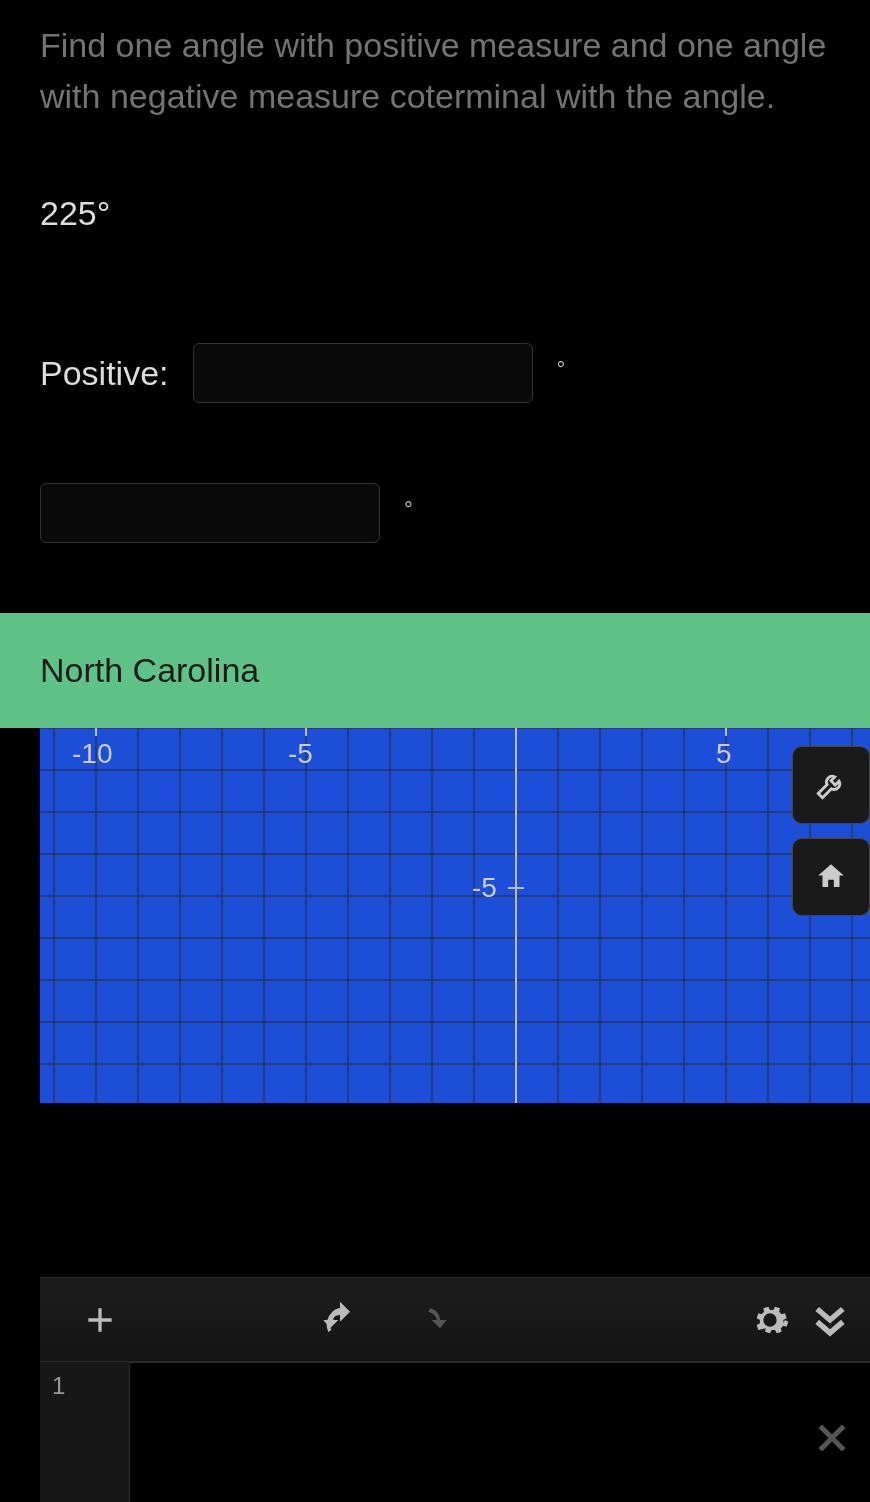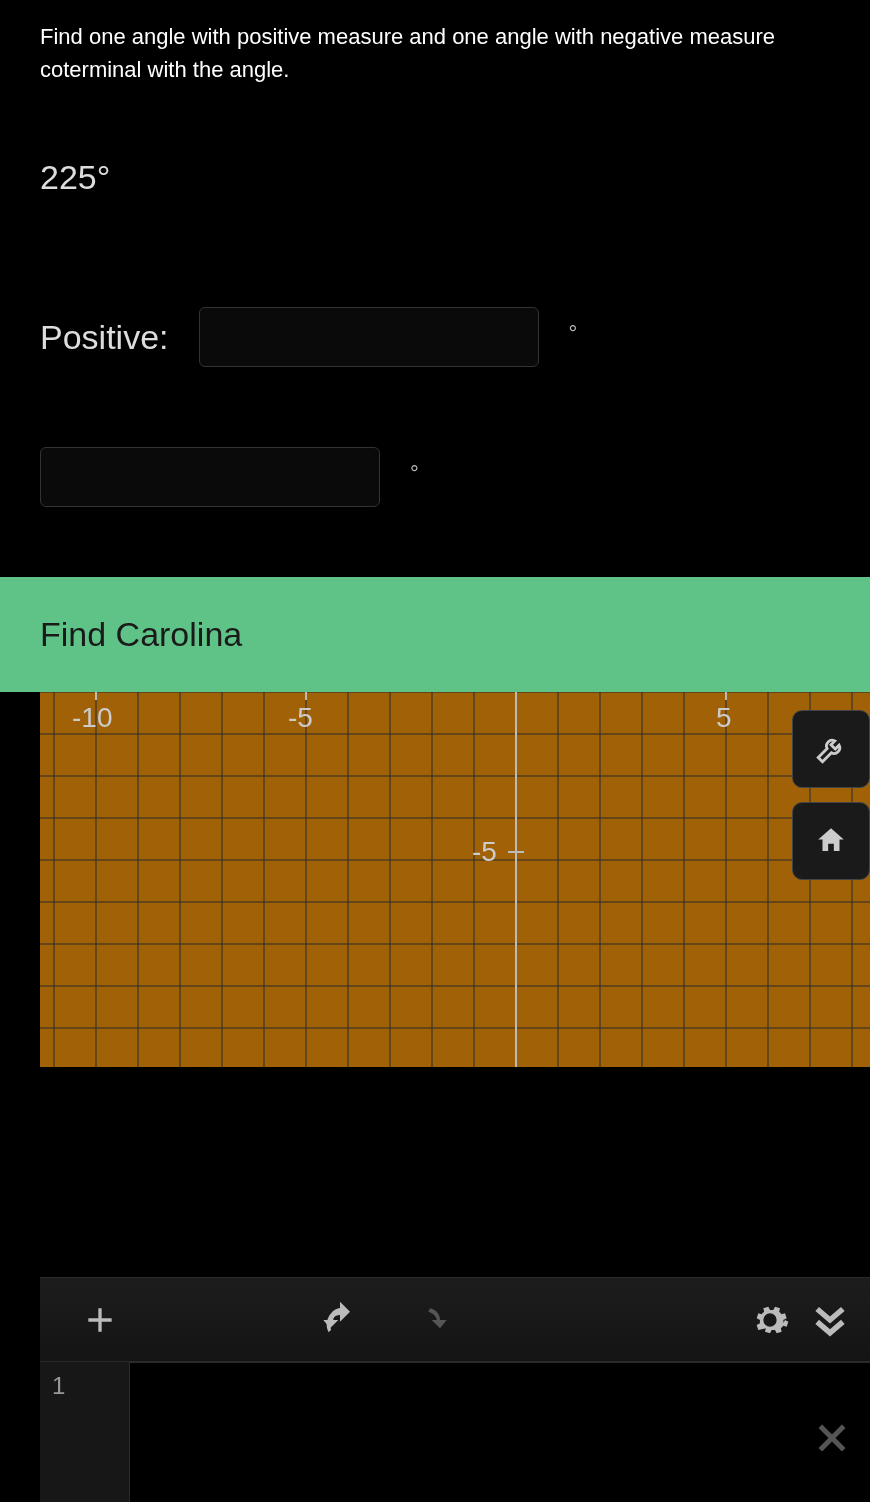--- a/index.html
+++ b/index.html
@@ -9,35 +9,35 @@
     font-family: -apple-system, BlinkMacSystemFont, "Segoe UI", Arial, sans-serif;
     width: 870px;
     height: 1502px;
     overflow: hidden;
     position: relative;
   }
   .question-area {
     padding: 20px 40px 0 40px;
   }
   .question-text {
-    font-size: 22px;
+    font-size: 34px;
     line-height: 1.5;
-    color: #ffffff;
+    color: #737373;
     font-weight: 400;
   }
   .angle-value {
     font-size: 34px;
     color: #ddd;
     margin-top: 72px;
   }
   .input-row {
     display: flex;
     align-items: center;
     margin-top: 110px;
-    gap: 30px;
+    gap: 24px;
   }
   .input-row.second {
     margin-top: 80px;
   }
   .input-label {
     font-size: 34px;
     color: #ddd;
   }
   .answer-input {
     background: #0a0a0a;
@@ -61,21 +61,21 @@
     font-size: 34px;
     padding: 38px 40px;
     margin-top: 70px;
     width: 100%;
   }
   .graph-area {
     position: relative;
     width: 830px;
     height: 375px;
     margin-left: 40px;
-    background: #a16207;
+    background: #1d4ed8;
     overflow: hidden;
   }
   .graph-svg {
     position: absolute;
     left: 0; top: 0;
   }
   .tick-label {
     position: absolute;
     color: #ccc;
     font-size: 28px;
@@ -163,21 +163,21 @@
     <input class="answer-input" value="" style="">
     <span class="deg-symbol">°</span>
   </div>
 
   <div class="input-row second">
     <input class="answer-input" value="" style="">
     <span class="deg-symbol">°</span>
   </div>
 </div>
 
-<div class="green-banner">Find Carolina</div>
+<div class="green-banner">North Carolina</div>
 
 <div class="graph-area">
   <svg class="graph-svg" width="830" height="375">
     <g stroke="#2a2a2a" stroke-width="1">
       <line x1="0" y1="0" x2="830" y2="0"></line>
       <line x1="0" y1="42" x2="830" y2="42"></line>
       <line x1="0" y1="84" x2="830" y2="84"></line>
       <line x1="0" y1="126" x2="830" y2="126"></line>
       <line x1="0" y1="168" x2="830" y2="168"></line>
       <line x1="0" y1="210" x2="830" y2="210"></line>

